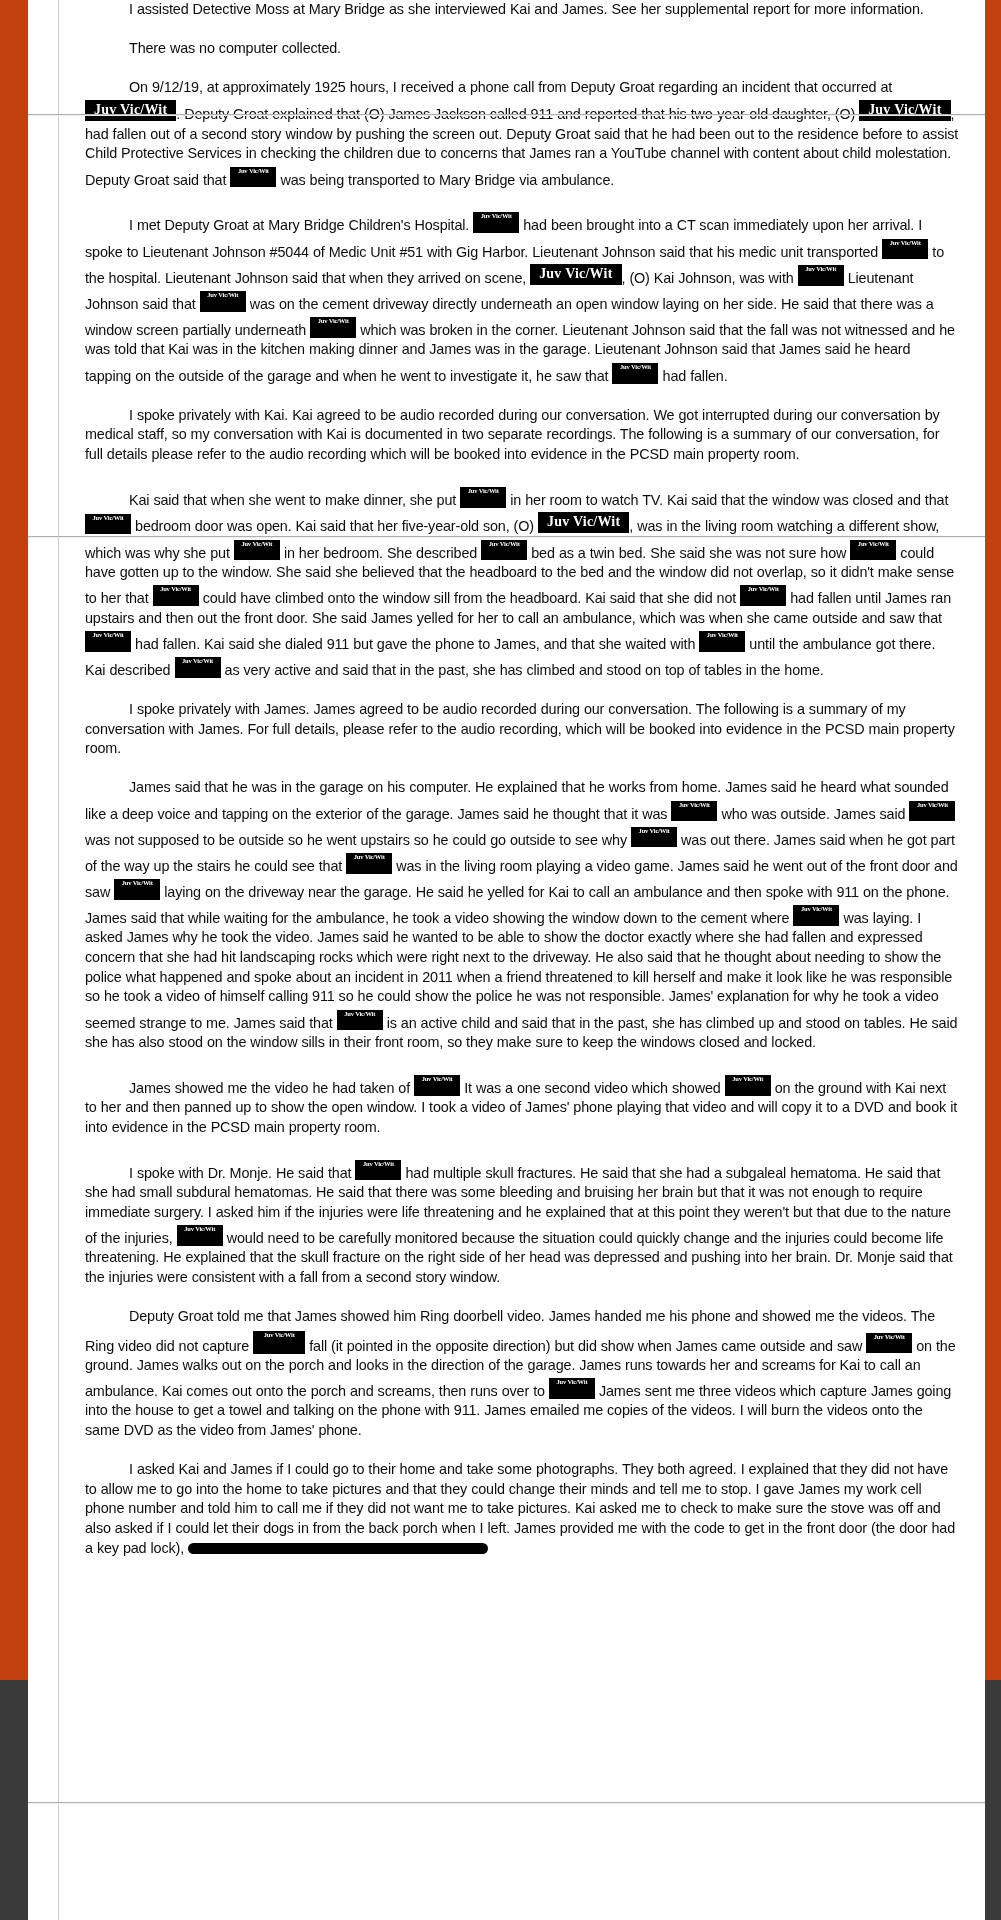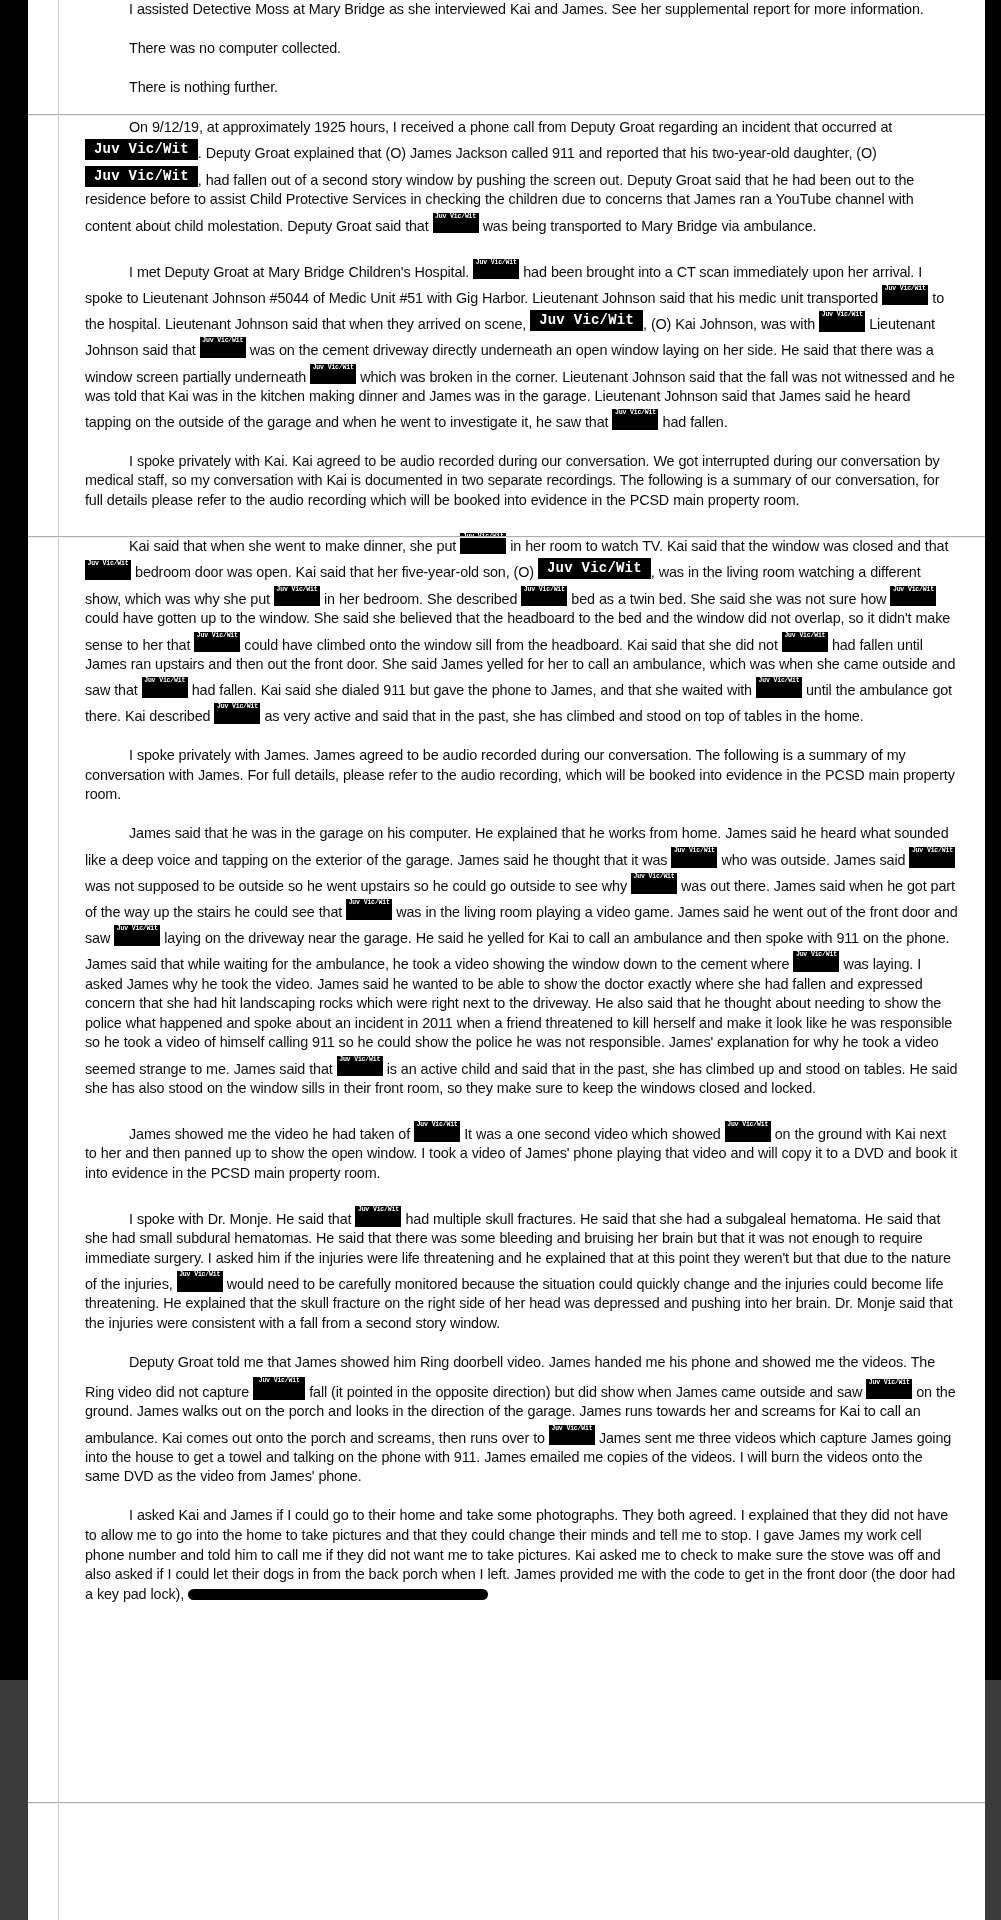--- a/index.html
+++ b/index.html
@@ -13,21 +13,21 @@
     height: 1920px;
     overflow: hidden;
     font-family: "Liberation Sans", sans-serif;
   }
 
   
   #viewer {
     position: relative;
     width: 1001px;
     height: 1680px;
-    background: #000000;
+    background: #c2410c;
   }
 
   
   #sheet {
     position: absolute;
     left: 28px;
     top: 0;
     width: 957px;
     height: 1920px;
     background: #ffffff;
@@ -90,21 +90,21 @@
   }
 
   
   .redact {
     display: inline-block;
     background: #000000;
     color: #ffffff;
     vertical-align: baseline;
     text-align: center;
     overflow: hidden;
-    font-family: Liberation Mono, monospace;
+    font-family: Liberation Serif, serif;
     font-weight: bold;
     line-height: 1;
     position: relative;
     top: 2px;
   }
   
   .redact.lg {
     font-size: 14px;
     padding: 3px 9px 4px 9px;
     letter-spacing: 0.2px;
@@ -144,21 +144,20 @@
     <div class="col-rule"></div>
 
     <div class="margin-col">
       
     </div>
 
     <div class="body-col">
       <div id="paragraphs">
           <p class="para"><span class="indent"></span><span>I assisted Detective Moss at Mary Bridge as she interviewed Kai and James. See her supplemental report for more information.</span></p>
           <p class="para"><span class="indent"></span><span>There was no computer collected.</span></p>
-          <p class="para"><span class="indent"></span><span>There is nothing further.</span></p>
           <p class="para"><span class="indent"></span><span>On 9/12/19, at approximately 1925 hours, I received a phone call from Deputy Groat regarding an incident that occurred at </span><span class="redact lg">Juv Vic/Wit</span><span>. Deputy Groat explained that (O) James Jackson called 911 and reported that his two-year-old daughter, (O) </span><span class="redact lg">Juv Vic/Wit</span><span>, had fallen out of a second story window by pushing the screen out. Deputy Groat said that he had been out to the residence before to assist Child Protective Services in checking the children due to concerns that James ran a YouTube channel with content about child molestation. Deputy Groat said that </span><span class="redact sm">Juv Vic/Wit</span><span> was being transported to Mary Bridge via ambulance.</span></p>
           <p class="para"><span class="indent"></span><span>I met Deputy Groat at Mary Bridge Children's Hospital. </span><span class="redact sm">Juv Vic/Wit</span><span> had been brought into a CT scan immediately upon her arrival. I spoke to Lieutenant Johnson #5044 of Medic Unit #51 with Gig Harbor. Lieutenant Johnson said that his medic unit transported </span><span class="redact sm">Juv Vic/Wit</span><span> to the hospital. Lieutenant Johnson said that when they arrived on scene, </span><span class="redact lg">Juv Vic/Wit</span><span>, (O) Kai Johnson, was with </span><span class="redact sm">Juv Vic/Wit</span><span> Lieutenant Johnson said that </span><span class="redact sm">Juv Vic/Wit</span><span> was on the cement driveway directly underneath an open window laying on her side. He said that there was a window screen partially underneath </span><span class="redact sm">Juv Vic/Wit</span><span> which was broken in the corner. Lieutenant Johnson said that the fall was not witnessed and he was told that Kai was in the kitchen making dinner and James was in the garage. Lieutenant Johnson said that James said he heard tapping on the outside of the garage and when he went to investigate it, he saw that </span><span class="redact sm">Juv Vic/Wit</span><span> had fallen.</span></p>
           <p class="para"><span class="indent"></span><span>I spoke privately with Kai. Kai agreed to be audio recorded during our conversation. We got interrupted during our conversation by medical staff, so my conversation with Kai is documented in two separate recordings. The following is a summary of our conversation, for full details please refer to the audio recording which will be booked into evidence in the PCSD main property room.</span></p>
           <p class="para"><span class="indent"></span><span>Kai said that when she went to make dinner, she put </span><span class="redact sm">Juv Vic/Wit</span><span> in her room to watch TV. Kai said that the window was closed and that </span><span class="redact sm">Juv Vic/Wit</span><span> bedroom door was open. Kai said that her five-year-old son, (O) </span><span class="redact lg">Juv Vic/Wit</span><span>, was in the living room watching a different show, which was why she put </span><span class="redact sm">Juv Vic/Wit</span><span> in her bedroom. She described </span><span class="redact sm">Juv Vic/Wit</span><span> bed as a twin bed. She said she was not sure how </span><span class="redact sm">Juv Vic/Wit</span><span> could have gotten up to the window. She said she believed that the headboard to the bed and the window did not overlap, so it didn't make sense to her that </span><span class="redact sm">Juv Vic/Wit</span><span> could have climbed onto the window sill from the headboard. Kai said that she did not </span><span class="redact sm">Juv Vic/Wit</span><span> had fallen until James ran upstairs and then out the front door. She said James yelled for her to call an ambulance, which was when she came outside and saw that </span><span class="redact sm">Juv Vic/Wit</span><span> had fallen. Kai said she dialed 911 but gave the phone to James, and that she waited with </span><span class="redact sm">Juv Vic/Wit</span><span> until the ambulance got there. Kai described </span><span class="redact sm">Juv Vic/Wit</span><span> as very active and said that in the past, she has climbed and stood on top of tables in the home.</span></p>
           <p class="para"><span class="indent"></span><span>I spoke privately with James. James agreed to be audio recorded during our conversation. The following is a summary of my conversation with James. For full details, please refer to the audio recording, which will be booked into evidence in the PCSD main property room.</span></p>
           <p class="para"><span class="indent"></span><span>James said that he was in the garage on his computer. He explained that he works from home. James said he heard what sounded like a deep voice and tapping on the exterior of the garage. James said he thought that it was </span><span class="redact sm">Juv Vic/Wit</span><span> who was outside. James said </span><span class="redact sm">Juv Vic/Wit</span><span> was not supposed to be outside so he went upstairs so he could go outside to see why </span><span class="redact sm">Juv Vic/Wit</span><span> was out there. James said when he got part of the way up the stairs he could see that </span><span class="redact sm">Juv Vic/Wit</span><span> was in the living room playing a video game. James said he went out of the front door and saw </span><span class="redact sm">Juv Vic/Wit</span><span> laying on the driveway near the garage. He said he yelled for Kai to call an ambulance and then spoke with 911 on the phone. James said that while waiting for the ambulance, he took a video showing the window down to the cement where </span><span class="redact sm">Juv Vic/Wit</span><span> was laying. I asked James why he took the video. James said he wanted to be able to show the doctor exactly where she had fallen and expressed concern that she had hit landscaping rocks which were right next to the driveway. He also said that he thought about needing to show the police what happened and spoke about an incident in 2011 when a friend threatened to kill herself and make it look like he was responsible so he took a video of himself calling 911 so he could show the police he was not responsible. James' explanation for why he took a video seemed strange to me. James said that </span><span class="redact sm">Juv Vic/Wit</span><span> is an active child and said that in the past, she has climbed up and stood on tables. He said she has also stood on the window sills in their front room, so they make sure to keep the windows closed and locked.</span></p>
           <p class="para"><span class="indent"></span><span>James showed me the video he had taken of </span><span class="redact sm">Juv Vic/Wit</span><span> It was a one second video which showed </span><span class="redact sm">Juv Vic/Wit</span><span> on the ground with Kai next to her and then panned up to show the open window. I took a video of James' phone playing that video and will copy it to a DVD and book it into evidence in the PCSD main property room.</span></p>
           <p class="para"><span class="indent"></span><span>I spoke with Dr. Monje. He said that </span><span class="redact sm">Juv Vic/Wit</span><span> had multiple skull fractures. He said that she had a subgaleal hematoma. He said that she had small subdural hematomas. He said that there was some bleeding and bruising her brain but that it was not enough to require immediate surgery. I asked him if the injuries were life threatening and he explained that at this point they weren't but that due to the nature of the injuries, </span><span class="redact sm">Juv Vic/Wit</span><span> would need to be carefully monitored because the situation could quickly change and the injuries could become life threatening. He explained that the skull fracture on the right side of her head was depressed and pushing into her brain. Dr. Monje said that the injuries were consistent with a fall from a second story window.</span></p>
           <p class="para"><span class="indent"></span><span>Deputy Groat told me that James showed him Ring doorbell video. James handed me his phone and showed me the videos. The Ring video did not capture </span><span class="redact sm2">Juv Vic/Wit</span><span> fall (it pointed in the opposite direction) but did show when James came outside and saw </span><span class="redact sm">Juv Vic/Wit</span><span> on the ground. James walks out on the porch and looks in the direction of the garage. James runs towards her and screams for Kai to call an ambulance. Kai comes out onto the porch and screams, then runs over to </span><span class="redact sm">Juv Vic/Wit</span><span> James sent me three videos which capture James going into the house to get a towel and talking on the phone with 911. James emailed me copies of the videos. I will burn the videos onto the same DVD as the video from James' phone.</span></p>
           <p class="para"><span class="indent"></span><span>I asked Kai and James if I could go to their home and take some photographs. They both agreed. I explained that they did not have to allow me to go into the home to take pictures and that they could change their minds and tell me to stop. I gave James my work cell phone number and told him to call me if they did not want me to take pictures. Kai asked me to check to make sure the stove was off and also asked if I could let their dogs in from the back porch when I left. James provided me with the code to get in the front door (the door had a key pad lock), </span><span class="redact bar"></span></p>

